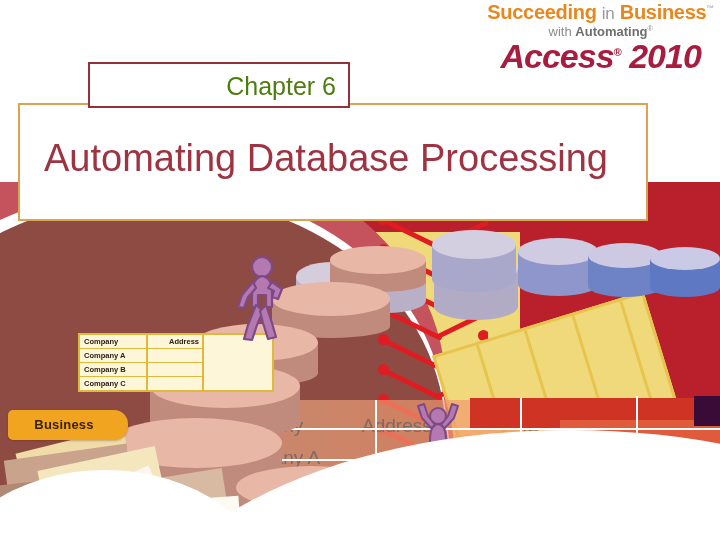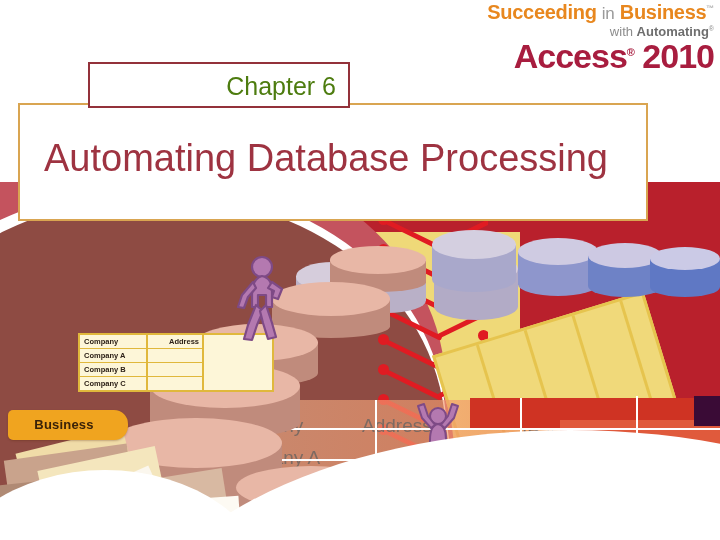--- a/index.html
+++ b/index.html
@@ -253,39 +253,39 @@
     left: -60px; top: 470px; width: 330px; height: 200px;
     background: #ffffff;
     border-radius: 50% 50% 0 0 / 60% 60% 0 0;
     z-index: 30;
   }
 
   
   .brand {
     position: absolute;
     right: 6px; top: 2px;
-    text-align: right;
+    text-align: center;
     z-index: 60;
     line-height: 1;
     margin-left: 12px;
   }
   .brand .l1 { font-size: 20px; font-weight: bold; letter-spacing: -.3px; }
   .brand .l1 .succ { color: #e8871e; }
   .brand .l1 .inw { color: #9a9a9a; font-weight: normal; font-size: 17px; }
   .brand .l1 .biz { color: #e8871e; }
   .brand .l1 sup { font-size: 8px; color: #b0b0b0; }
   .brand .l2 {
     font-size: 13px; color: #8c8c8c; margin-top: 3px;
   }
   .brand .l2 b { color: #6e6e6e; font-weight: bold; }
   .brand .l2 sup { font-size: 7px; }
   .brand .l3 {
     margin-top: 1px;
     font-size: 34px; font-weight: bold;
-    color: #a81d3f; letter-spacing: -1px;
+    color: #a81d3f; letter-spacing: -1px; font-style: italic;
   }
   .brand .l3 sup { font-size: 11px; vertical-align: super; }
   .brand .l3 .yr { color: #a81d3f; }
   .brand .l4 {
     font-size: 11px; font-style: italic;
     color: #d9853a; margin-top: 1px;
   }
 
   
   .chapter-box {

